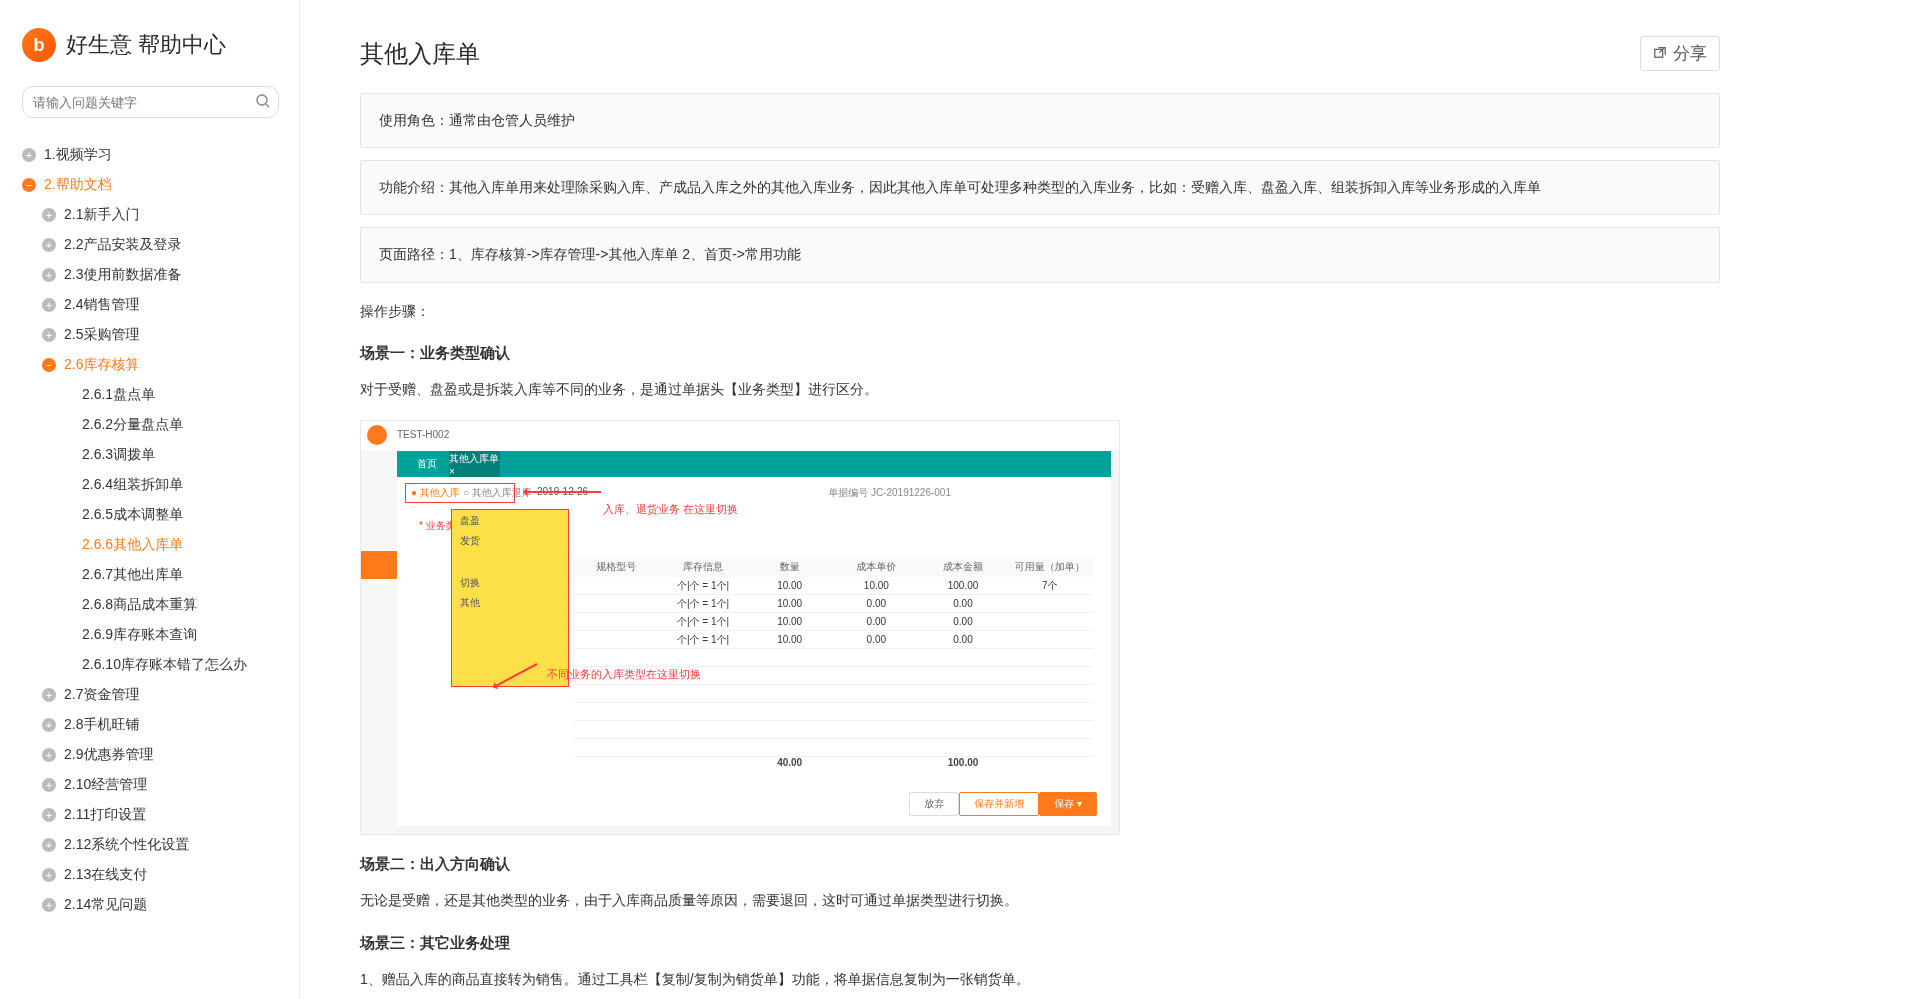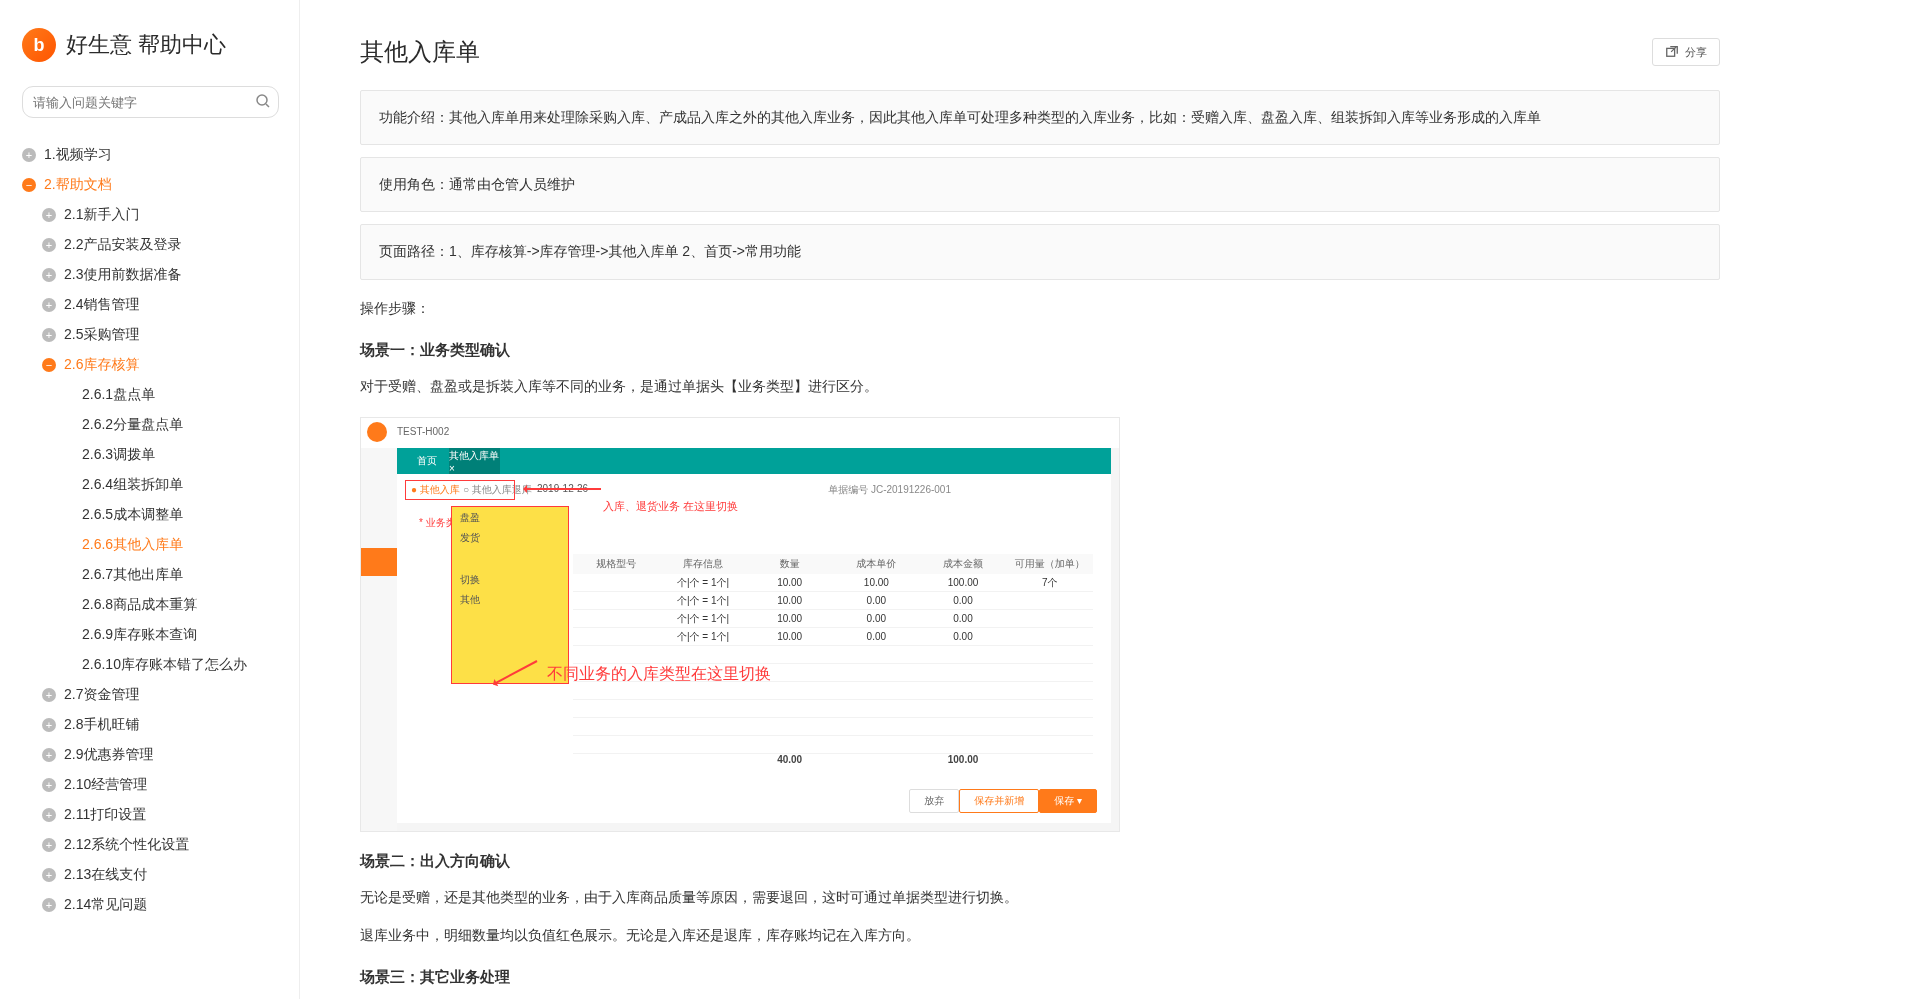--- a/index.html
+++ b/index.html
@@ -18,21 +18,21 @@
 .nav .row.active { color:#ff7a1a; }
 .nav .ico { width:14px; height:14px; border-radius:50%; display:inline-flex; align-items:center; justify-content:center; font-size:11px; line-height:1; color:#fff; background:#bbb; flex-shrink:0; }
 .nav .ico.minus { background:#ff7a1a; }
 .nav .lvl1 > li > .row { font-weight:500; }
 .nav .lvl2 { margin-left:20px; }
 .nav .lvl3 { margin-left:40px; }
 .nav .lvl3 .row { padding:6px 0; }
 .main { flex:1; padding:36px 100px 60px 60px; max-width:1520px; }
 .title-row { display:flex; align-items:center; justify-content:space-between; margin-bottom:22px; }
 .page-title { font-size:24px; font-weight:500; color:#2b2b2b; }
-.share-btn { display:inline-flex; align-items:center; gap:6px; border:1px solid #ddd; border-radius:3px; padding:5px 12px; font-size:11px; color:#555; cursor:pointer; background:#fff; }
+.share-btn { display:inline-flex; align-items:center; gap:6px; border:1px solid #ddd; border-radius:3px; padding:5px 12px; font-size:17px; color:#555; cursor:pointer; background:#fff; }
 .info-card { border:1px solid #e5e5e5; border-radius:2px; background:#fafafa; padding:14px 18px; margin-bottom:12px; line-height:1.8; color:#333; font-size:14px; }
 .info-card .lbl { font-weight:500; }
 .section-h { font-weight:600; font-size:15px; color:#333; margin:18px 0 12px; }
 .body-text { line-height:2.1; color:#333; font-size:14px; margin-bottom:8px; }
 .sc-img { width:760px; height:415px; background:#f5f5f5; border:1px solid #e8e8e8; position:relative; overflow:hidden; margin:16px 0 20px; }
 .sc-img .topbar { position:absolute; left:0; right:0; top:0; height:30px; background:#fff; }
 .sc-img .topbar .logo { position:absolute; left:6px; top:4px; width:20px; height:20px; border-radius:50%; background:#ff7a1a; }
 .sc-img .ribbon { position:absolute; left:36px; right:8px; top:30px; height:26px; background:#00a199; }
 .sc-img .tab-open { position:absolute; left:88px; top:30px; width:51px; height:26px; background:#008078; display:flex; align-items:center; justify-content:center; color:#fff; font-size:10px; }
 .sc-img .tab-home { position:absolute; left:44px; top:30px; width:44px; height:26px; display:flex; align-items:center; justify-content:center; color:#fff; font-size:10px; }
@@ -41,21 +41,21 @@
 .sc-img .content { position:absolute; left:36px; top:56px; right:8px; bottom:8px; background:#fff; }
 .sc-img .redbox1 { position:absolute; left:8px; top:6px; width:110px; height:20px; border:1.5px solid #ff3b3b; }
 .sc-img .redbox2 { position:absolute; left:54px; top:32px; width:118px; height:178px; border:1.5px solid #ff3b3b; background:#fde047; }
 .sc-img .redbox2 .opt { height:20px; font-size:10px; color:#555; padding:4px 8px; }
 .sc-img .sel-row { position:absolute; left:54px; top:92px; width:118px; height:18px; background:#ffb98a; }
 .sc-img .arrow1 { position:absolute; left:128px; top:14px; width:76px; height:2px; background:#ff3b3b; }
 .sc-img .arrow1:before { content:''; position:absolute; left:-6px; top:-3px; border:4px solid transparent; border-right-color:#ff3b3b; }
 .sc-img .lbl1 { position:absolute; left:206px; top:25px; font-size:11px; color:#ff3b3b; }
 .sc-img .arrow2 { position:absolute; left:92px; top:186px; width:48px; height:2px; background:#ff3b3b; transform:rotate(-28deg); transform-origin:right; }
 .sc-img .arrow2:before { content:''; position:absolute; left:-6px; top:-3px; border:4px solid transparent; border-right-color:#ff3b3b; }
-.sc-img .lbl2 { position:absolute; left:150px; top:190px; font-size:16px; color:#ff3b3b; }
+.sc-img .lbl2 { position:absolute; left:150px; top:190px; font-size:11px; color:#ff3b3b; }
 .sc-img .thead { position:absolute; left:176px; top:80px; width:520px; height:20px; background:#f9f9f9; display:flex; font-size:10px; color:#666; align-items:center; }
 .sc-img .thead span { flex:1; text-align:center; }
 .sc-img .trow { position:absolute; left:176px; width:520px; height:18px; display:flex; font-size:10px; color:#333; align-items:center; border-bottom:1px solid #f2f2f2; }
 .sc-img .trow span { flex:1; text-align:center; }
 .sc-img .totals { position:absolute; left:176px; top:280px; width:520px; height:18px; display:flex; font-size:10px; color:#444; font-weight:600; }
 .sc-img .totals span { flex:1; text-align:center; }
 .sc-img .btns { position:absolute; right:14px; bottom:10px; display:flex; }
 .sc-img .btn { font-size:10px; padding:4px 14px; border:1px solid #ddd; border-radius:2px; background:#fff; color:#666; }
 .sc-img .btn.or { border-color:#ff7a1a; color:#ff7a1a; }
 .sc-img .btn.pr { background:#ff7a1a; color:#fff; border-color:#ff7a1a; }
@@ -243,24 +243,24 @@
               <rect x="2" y="5" width="9" height="9"></rect>
               <path d="M6 3h8v8"></path>
               <path d="M7 9l6-6"></path>
             </svg>
         </span>
         <span>分享</span>
       </button>
     </div>
 
     <div class="info-card">
+      <span class="lbl">使用角色：</span><span>通常由仓管人员维护</span>
+    </div>
+    <div class="info-card">
       <span class="lbl">功能介绍：</span><span>其他入库单用来处理除采购入库、产成品入库之外的其他入库业务，因此其他入库单可处理多种类型的入库业务，比如：受赠入库、盘盈入库、组装拆卸入库等业务形成的入库单</span>
-    </div>
-    <div class="info-card">
-      <span class="lbl">使用角色：</span><span>通常由仓管人员维护</span>
     </div>
     <div class="info-card">
       <span class="lbl">页面路径：</span><span>1、库存核算-&gt;库存管理-&gt;其他入库单 2、首页-&gt;常用功能</span>
     </div>
 
     <div class="body-text" style="font-weight:500;margin-top:14px">操作步骤：</div>
     <div class="section-h">场景一：业务类型确认</div>
     <div class="body-text">对于受赠、盘盈或是拆装入库等不同的业务，是通过单据头【业务类型】进行区分。</div>
 
     <div class="sc-img">
@@ -351,17 +351,16 @@
         <div class="btns">
           <div class="btn">放弃</div>
           <div class="btn or">保存并新增</div>
           <div class="btn pr">保存 ▾</div>
         </div>
       </div>
     </div>
 
     <div class="section-h">场景二：出入方向确认</div>
     <div class="body-text">无论是受赠，还是其他类型的业务，由于入库商品质量等原因，需要退回，这时可通过单据类型进行切换。</div>
-    <div class="body-text">退库业务中，明细数量均以负值红色展示。无论是入库还是退库，库存账均记在入库方向。</div>
     <div class="section-h">场景三：其它业务处理</div>
     <div class="body-text">1、赠品入库的商品直接转为销售。通过工具栏【复制/复制为销货单】功能，将单据信息复制为一张销货单。</div>
   </main>
 </div>
 
 </body></html>

